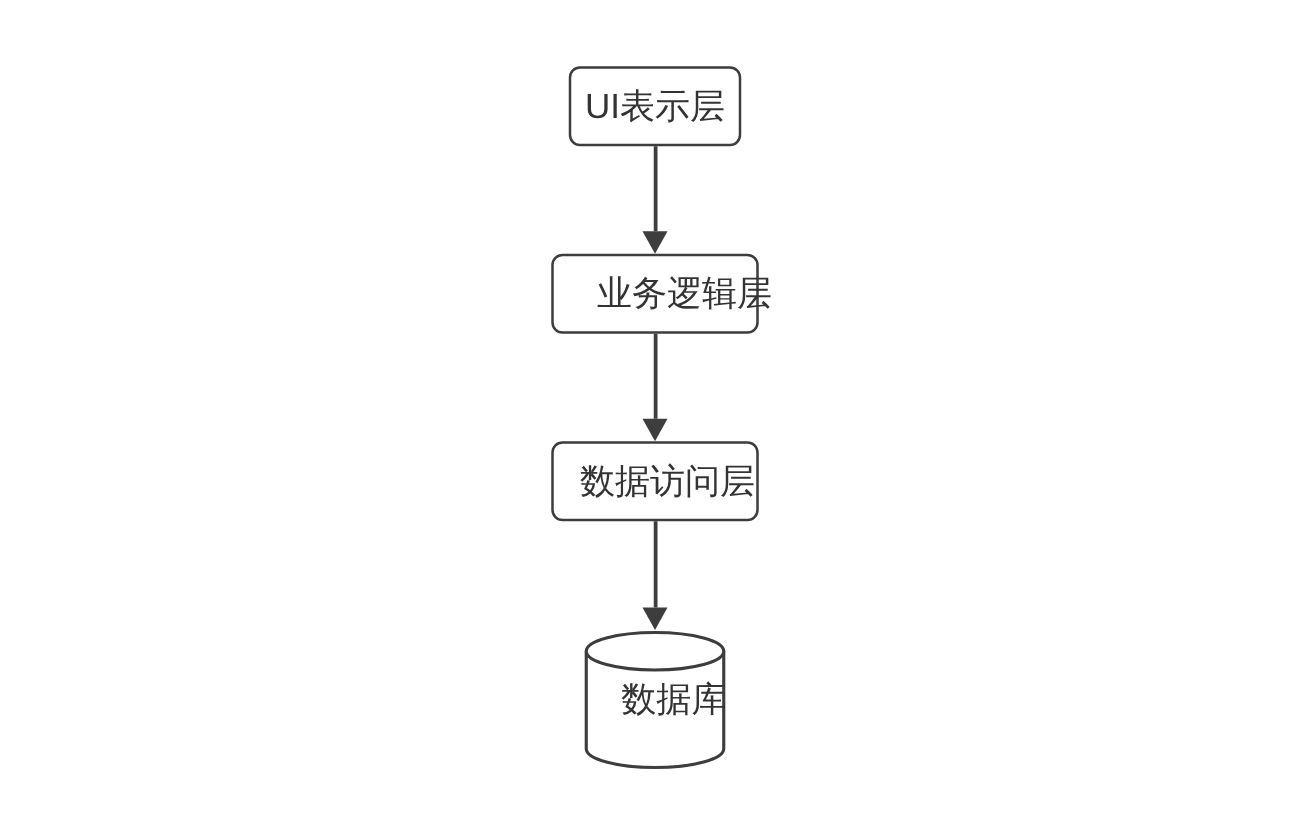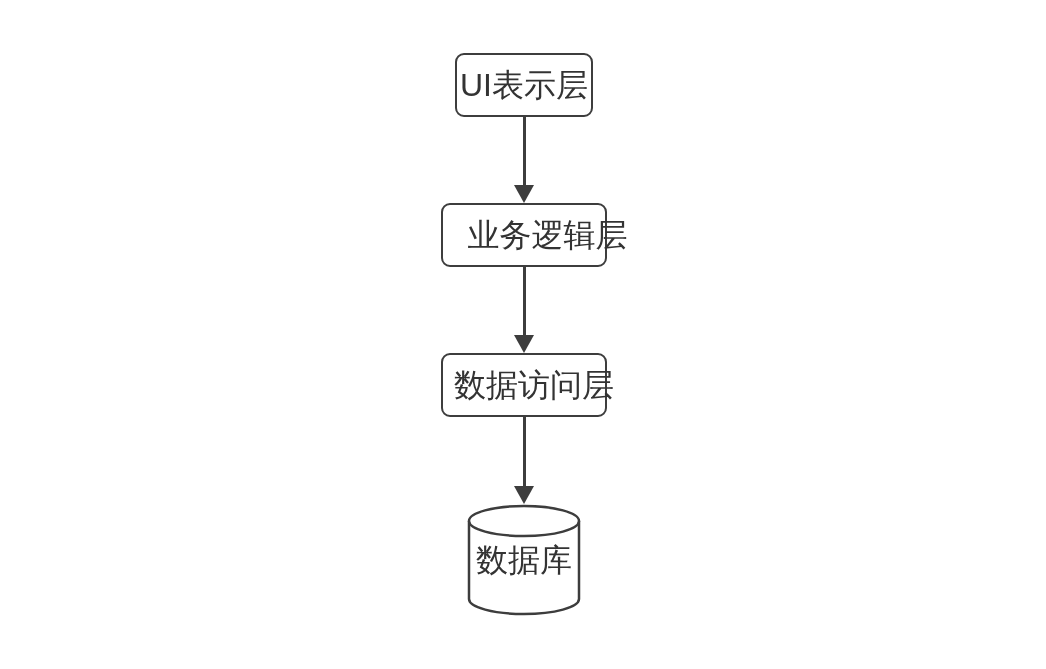--- a/index.html
+++ b/index.html
@@ -20,34 +20,34 @@
     box-sizing: border-box;
     border: 2.5px solid #3d3d3d;
     border-radius: 9px;
     background: #ffffff;
     display: flex;
     align-items: center;
     justify-content: center;
   }
   .node-label {
     color: #333333;
-    font-size: 32px;
+    font-size: 28px;
     line-height: 1;
     white-space: nowrap;
   }
   .node-ui      { left: 455px; top: 53px;  width: 138px; height: 64px; }
   .node-biz     { left: 441px; top: 203px; width: 166px; height: 64px; padding-left: 47px; }
   .node-dal     { left: 441px; top: 353px; width: 166px; height: 64px; padding-left: 20px; }
   .node-db {
     position: absolute;
     left: 467px; top: 504px;
     width: 114px; height: 112px;
     display: flex;
     align-items: center;
-    justify-content: center;
+    justify-content: flex-end;
   }
   .node-db svg {
     position: absolute;
     left: 0; top: 0;
   }
   .node-db .node-label {
     position: relative;
     z-index: 1;
   }
   .arrow {

